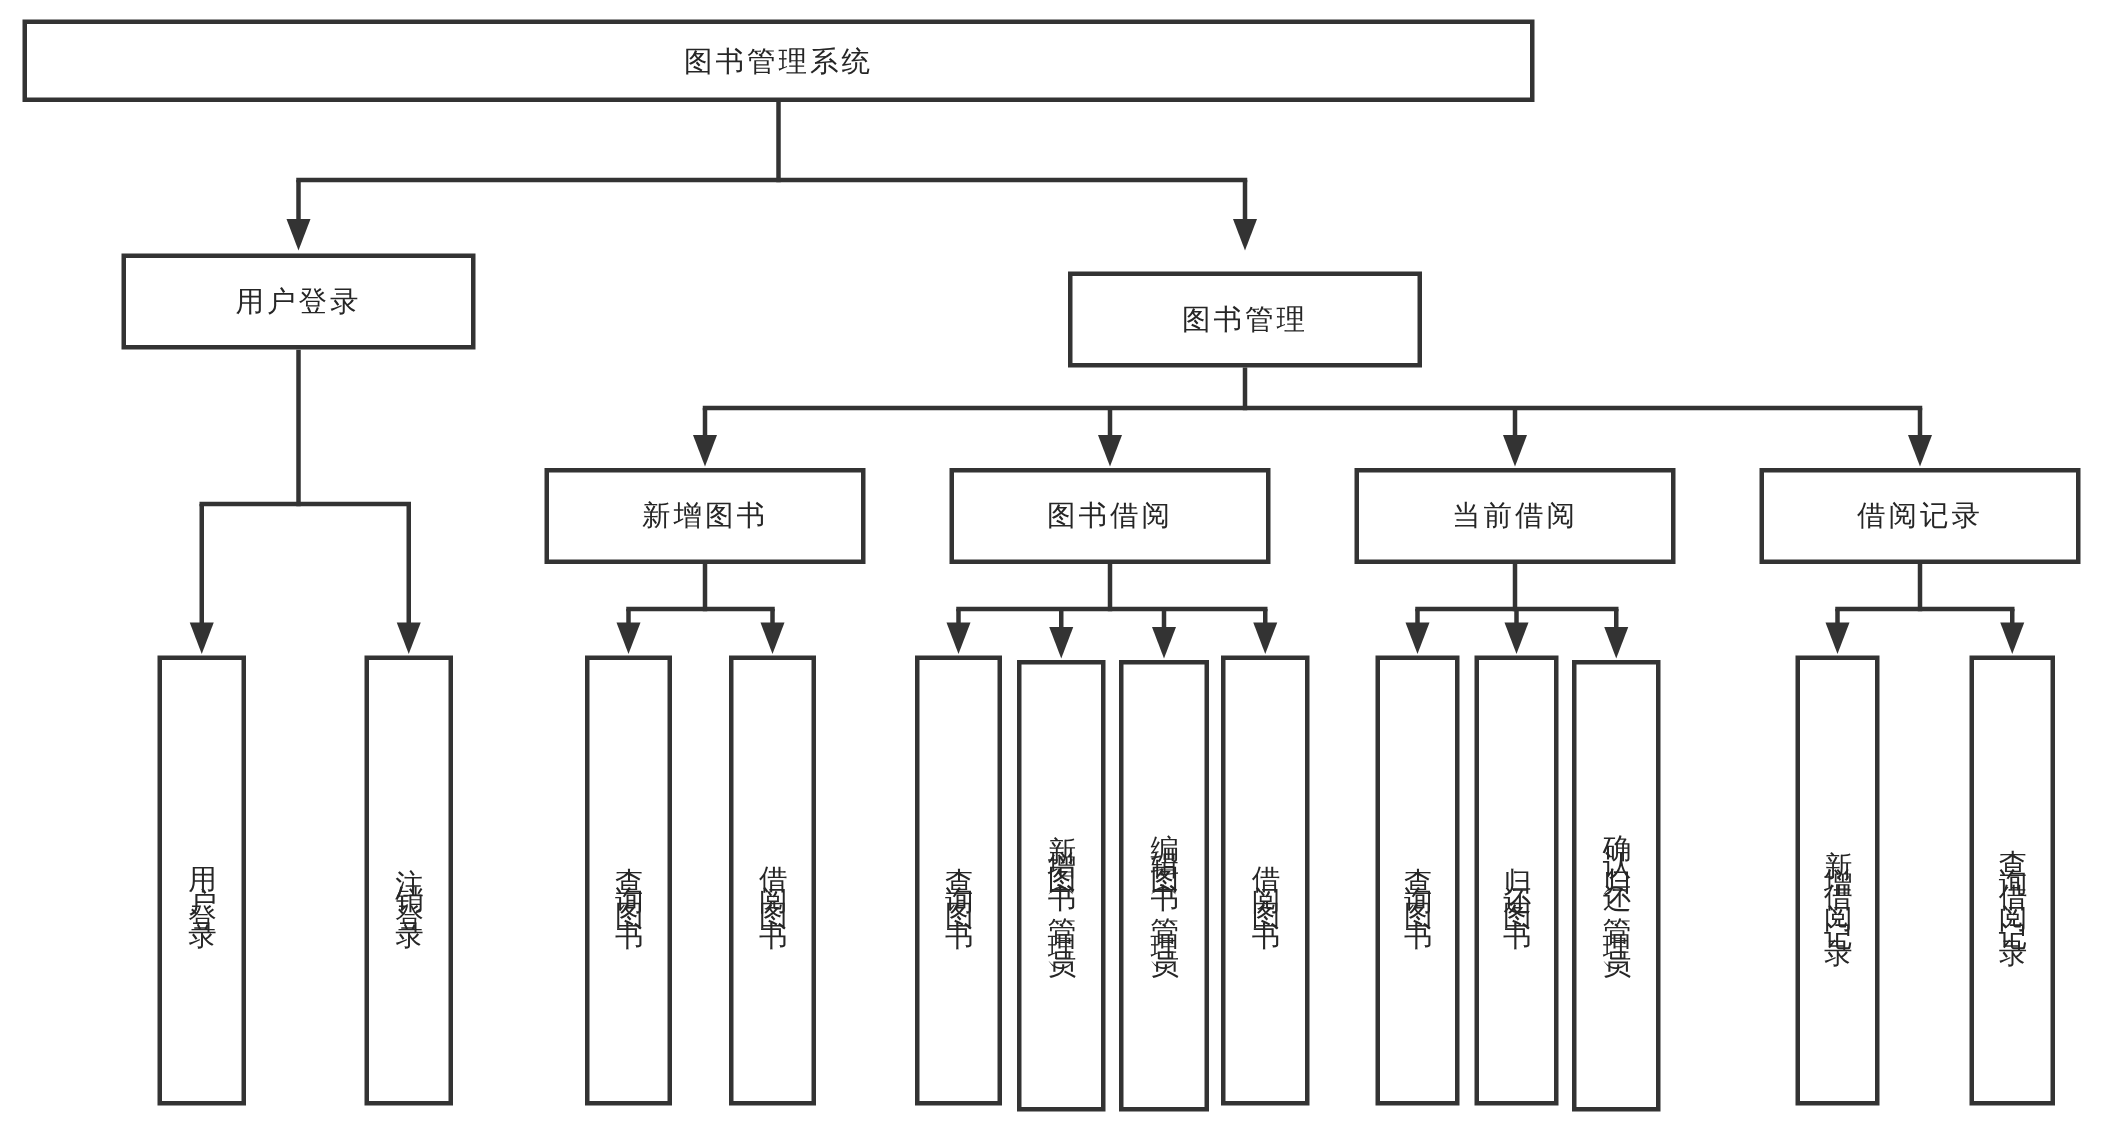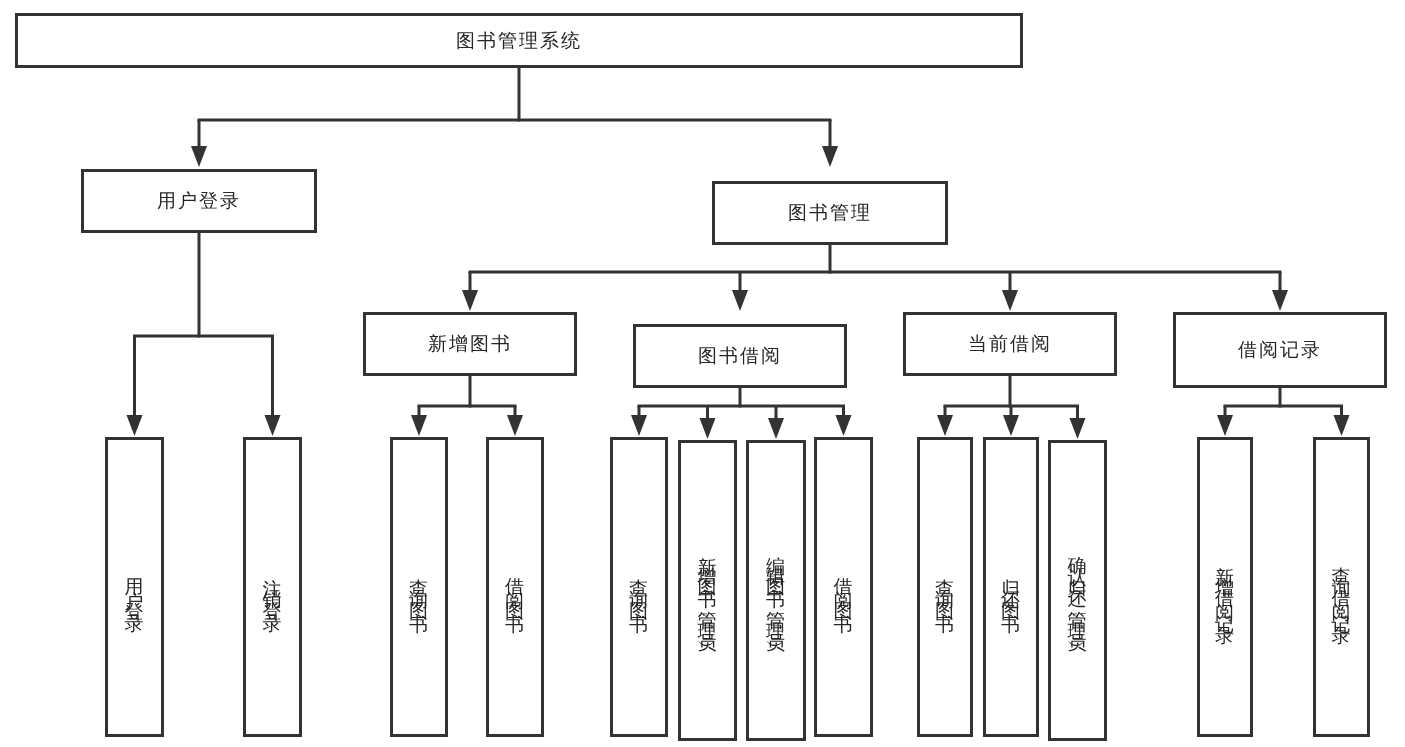--- a/index.html
+++ b/index.html
@@ -139,23 +139,23 @@
     <line x1="1341.5" y1="406" x2="1341.5" y2="422"></line>
     <polygon points="1333.5,415 1349.5,415 1341.5,436"></polygon>
   </svg>
 
   <div class="node" style="left:15px; top:13px; width:1008px; height:55px;">图书管理系统</div>
 
   <div class="node" style="left:81px; top:169px; width:236px; height:64px;">用户登录</div>
   <div class="node" style="left:712px; top:169px; width:236px; height:64px;margin-top:12px;">图书管理</div>
 
   <div class="node" style="left:363px; top:312px; width:214px; height:64px;">新增图书</div>
-  <div class="node" style="left:633px; top:312px; width:214px; height:64px;margin-top:12px;">图书借阅</div>
+  <div class="node" style="left:633px; top:312px; width:214px; height:64px;">图书借阅</div>
   <div class="node" style="left:903px; top:312px; width:214px; height:64px;">当前借阅</div>
-  <div class="node" style="left:1173px; top:312px; width:214px; height:76px;">借阅记录</div>
+  <div class="node" style="left:1173px; top:312px; width:214px; height:64px;">借阅记录</div>
 
   <div class="leaf" style="left:105px; top:437px; width:59px; height:300px;">用户登录</div>
   <div class="leaf" style="left:243px; top:437px; width:59px; height:300px;">注销登录</div>
 
   <div class="leaf" style="left:390px; top:437px; width:58px; height:300px;">查询图书</div>
   <div class="leaf" style="left:486px; top:437px; width:58px; height:300px;">借阅图书</div>
 
   <div class="leaf" style="left:610px; top:437px; width:58px; height:300px;">查询图书</div>
   <div class="leaf dense" style="left:678px; top:440px; width:59px; height:301px;">新增图书（管理员）</div>
   <div class="leaf dense" style="left:746px; top:440px; width:60px; height:301px;">编辑图书（管理员）</div>

